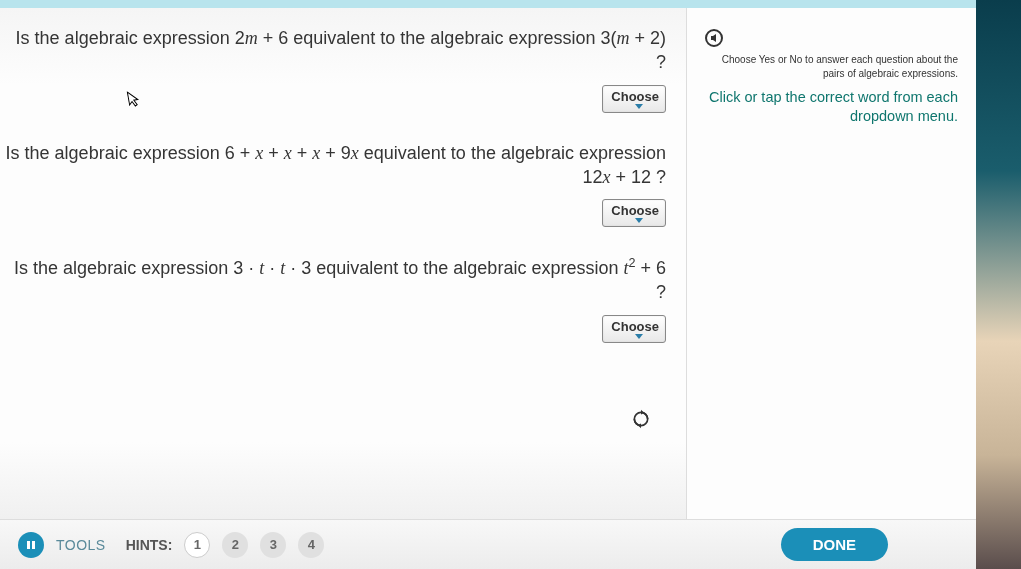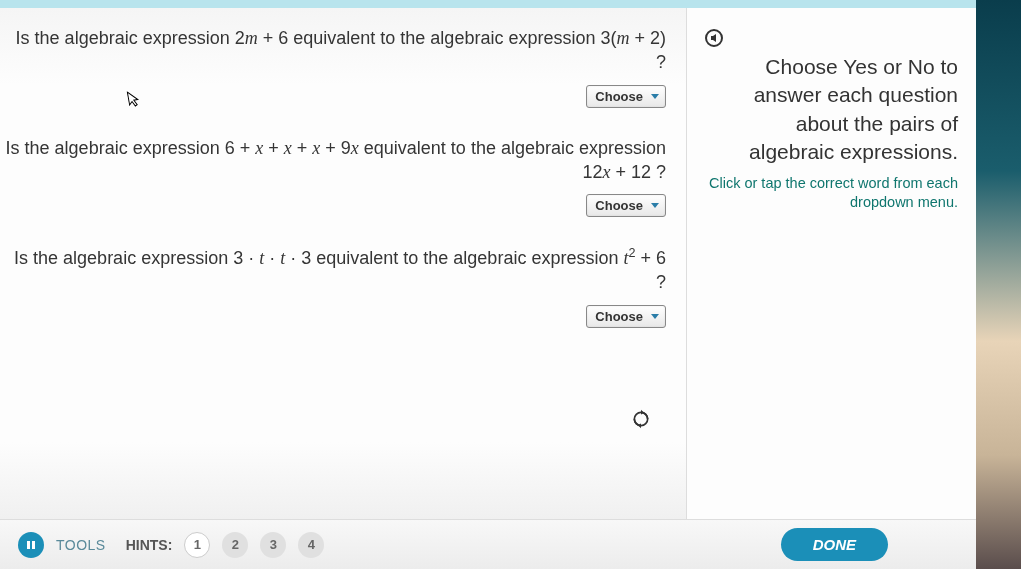--- a/index.html
+++ b/index.html
@@ -62,20 +62,21 @@
       align-items: center;
       border: 1px solid #888;
       border-radius: 3px;
       background: linear-gradient(180deg, #ffffff 0%, #e8e8e8 100%);
       padding: 3px 6px 3px 8px;
       cursor: pointer;
       font-size: 13px;
       font-weight: bold;
       color: #333;
       box-shadow: inset 0 0 2px rgba(0,0,0,0.1);
+      flex-direction: column;
     }
     .dropdown-arrow {
       margin-left: 8px;
       width: 0;
       height: 0;
       border-left: 4px solid transparent;
       border-right: 4px solid transparent;
       border-top: 5px solid #2a7da8;
     }
     .cursor {
@@ -104,21 +105,21 @@
       width: 18px;
       height: 18px;
       display: inline-flex;
       align-items: center;
       justify-content: center;
       font-size: 9px;
       flex-shrink: 0;
       margin-top: 1px;
     }
     .instruction-text {
-      font-size: 21px;
+      font-size: 10px;
       color: #333;
       line-height: 1.35;
     }
     .hint-text {
       font-size: 14.5px;
       color: #0f766e;
       margin-top: 8px;
       line-height: 1.3;
     }
     .bottom-bar {
@@ -179,21 +180,20 @@
     .done-btn {
       background: #1b8fb8;
       color: white;
       border: none;
       border-radius: 18px;
       padding: 8px 32px;
       font-size: 15px;
       font-weight: bold;
       cursor: pointer;
       margin-right: 70px;
-      font-style: italic;
     }
     .bg-decoration {
       position: absolute;
       right: 0;
       top: 0;
       bottom: 0;
       width: 45px;
       background: linear-gradient(180deg, #0a3d4c 0%, #1a5d6c 30%, #e8d4b8 60%, #c8b498 80%, #5a4d4c 100%);
     }
   </style>

